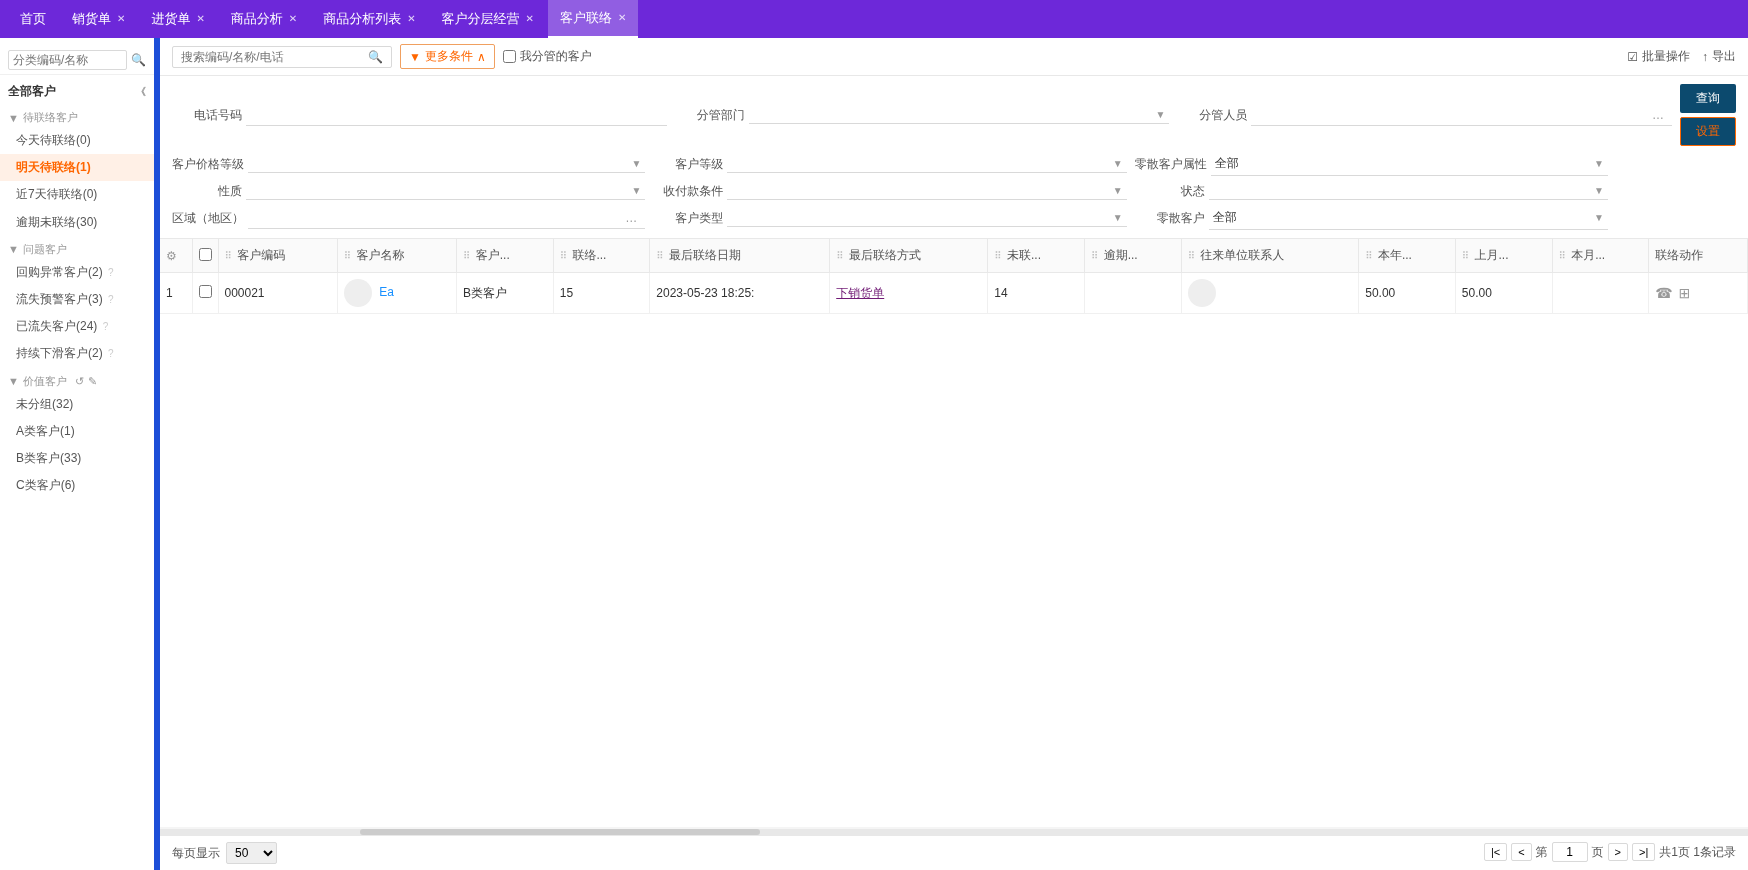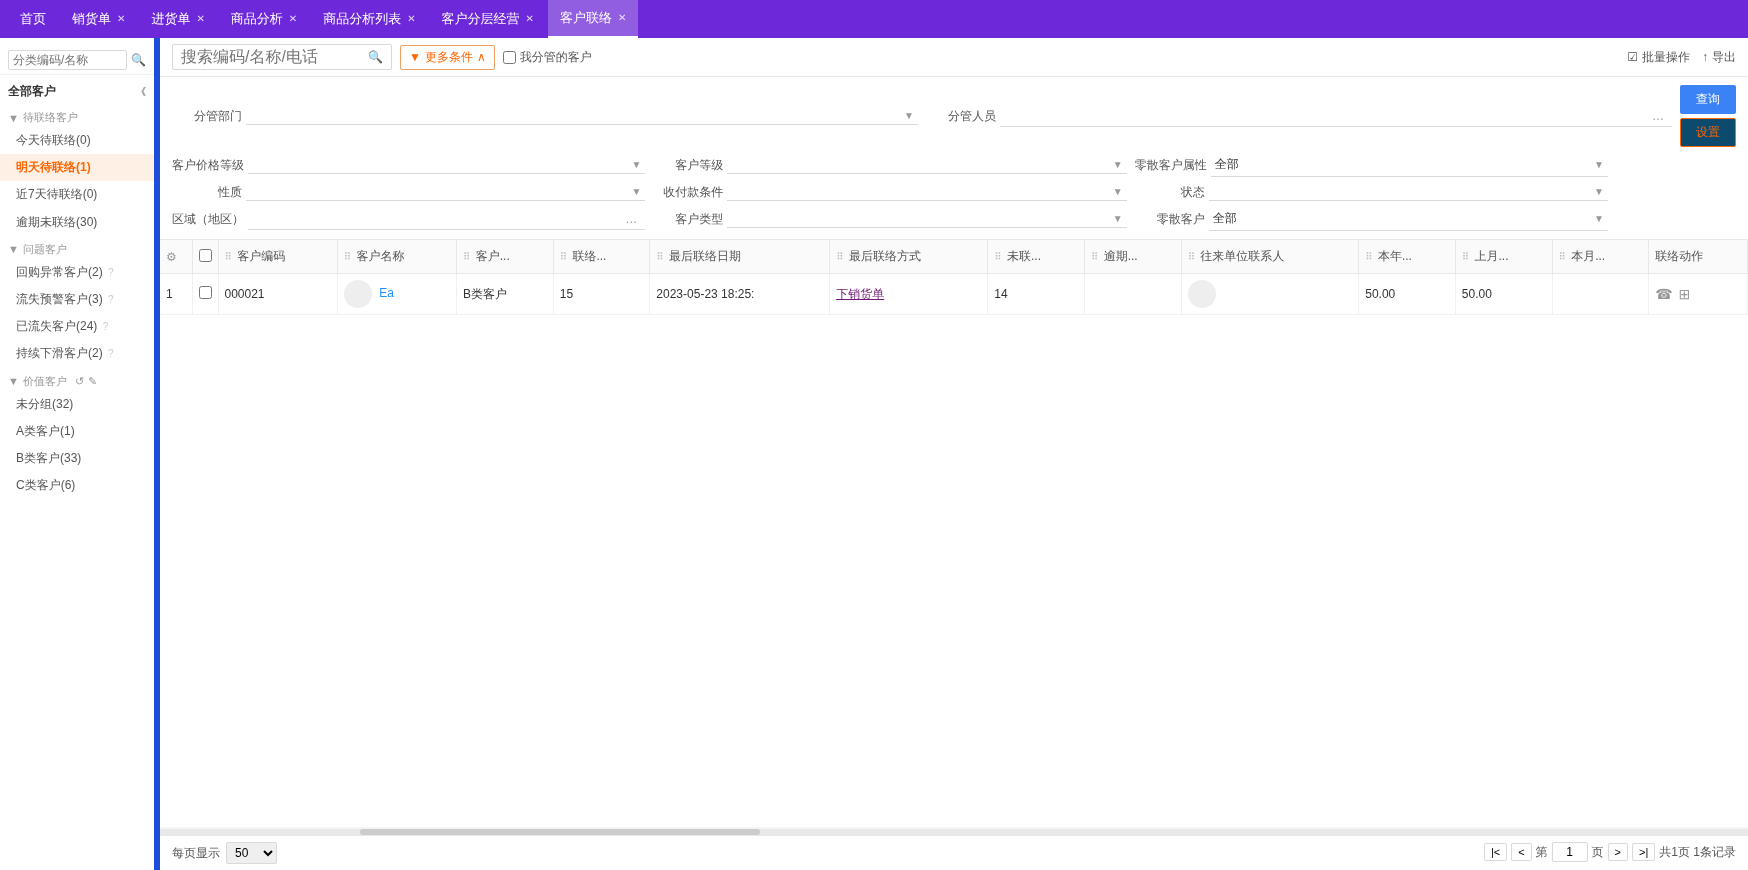--- a/index.html
+++ b/index.html
@@ -54,21 +54,21 @@
 
     
     .toolbar {
       display: flex; align-items: center; padding: 6px 12px; background: #fff;
       border-bottom: 1px solid #e8e8e8; gap: 8px;
     }
     .search-input-box {
       display: flex; align-items: center; border: 1px solid #d9d9d9; border-radius: 2px;
       padding: 3px 8px; background: #fff; width: 220px;
     }
-    .search-input-box input { border: none; outline: none; font-size: 16px; width: 100%; color: #999; }
+    .search-input-box input { border: none; outline: none; font-size: 12px; width: 100%; color: #999; }
     .search-input-box .s-icon { color: #f60; cursor: pointer; }
     .filter-btn {
       display: flex; align-items: center; gap: 4px; color: #f60; cursor: pointer;
       padding: 3px 8px; border: 1px solid #f0a060; border-radius: 2px; background: #fff;
       font-size: 12px;
     }
     .my-customers-check { display: flex; align-items: center; gap: 4px; color: #555; cursor: pointer; }
     .toolbar-right { margin-left: auto; display: flex; align-items: center; gap: 12px; }
     .toolbar-action { display: flex; align-items: center; gap: 4px; color: #555; cursor: pointer; font-size: 12px; }
 
@@ -88,21 +88,21 @@
     }
     .filter-select {
       flex: 1; display: flex; align-items: center; justify-content: space-between;
       border: none; border-bottom: 1px solid #d9d9d9; padding: 3px 4px; cursor: pointer;
       font-size: 12px; color: #999;
     }
     .filter-select .arrow { color: #999; font-size: 10px; }
     .filter-select-with-val { color: #333; }
     .filter-dots { color: #999; cursor: pointer; padding: 0 4px; }
     .query-btn {
-      background: #3b82f6; color: #fff; border: none; padding: 6px 16px;
+      background: #0c4a6e; color: #fff; border: none; padding: 6px 16px;
       border-radius: 2px; cursor: pointer; font-size: 12px;
     }
     .reset-btn {
       background: #0c4a6e; color: #f60; border: 1px solid #f60; padding: 5px 14px;
       border-radius: 2px; cursor: pointer; font-size: 12px;
     }
     .filter-actions { display: flex; flex-direction: column; gap: 4px; }
 
     
     .table-wrap { flex: 1; overflow: auto; background: #fff; margin: 0; }
@@ -277,20 +277,24 @@
         <div class="toolbar-action">
           <span>↑</span>
           <span>导出</span>
         </div>
       </div>
     </div>
 
     <div class="filter-panel">
 
       <div class="filter-row">
+        <div class="filter-item">
+          <span class="filter-label">电话号码</span>
+          <input class="filter-input" type="text" style="">
+        </div>
         <div class="filter-item">
           <span class="filter-label">分管部门</span>
           <div class="filter-select">
             <span></span>
               <span class="arrow">▼</span>
           </div>
         </div>
         <div class="filter-item">
           <span class="filter-label">分管人员</span>
           <div class="filter-select">

